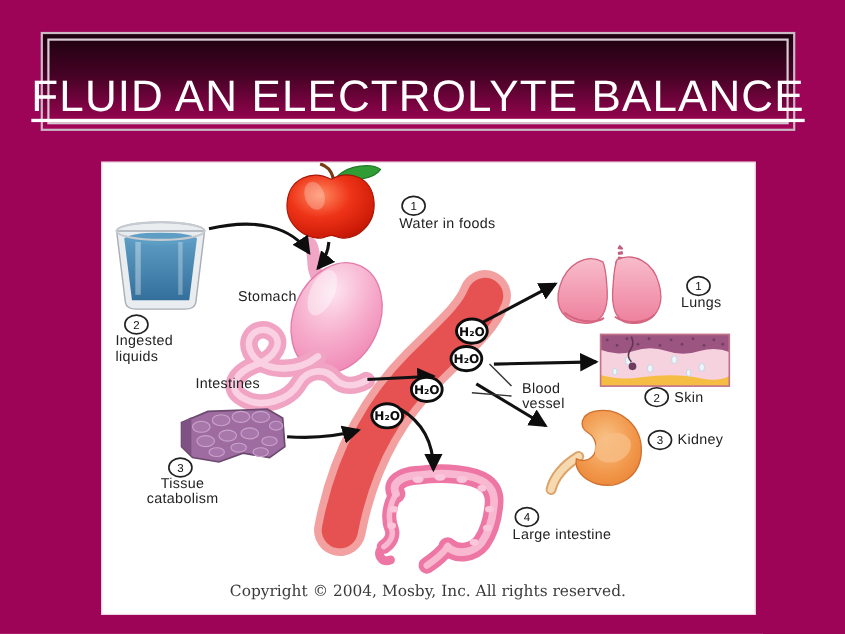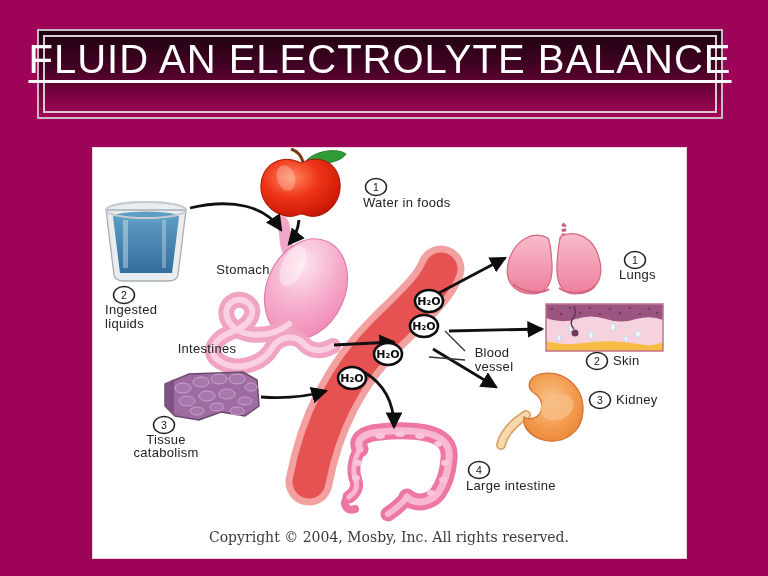--- a/index.html
+++ b/index.html
@@ -2,21 +2,21 @@
 <html><head>
 <meta charset="utf-8">
 <style>
   html,body{margin:0;padding:0;background:#9d0357;}
   .slide{position:relative;width:768px;height:576px;background:#9d0357;overflow:hidden;
          font-family:"Liberation Sans","DejaVu Sans",sans-serif;}
   .title-box{position:absolute;left:37px;top:29px;width:686px;height:90px;box-sizing:border-box;
              background:linear-gradient(180deg,#1c020f 0%,#470226 45%,#a50457 100%);
              border:2px solid #cbb9c6;padding:4px;}
   .title-box-inner{width:100%;height:100%;box-sizing:border-box;border:2px solid #d9cad4;
-             display:flex;align-items:flex-start;justify-content:center;}
+             display:flex;align-items:flex-end;justify-content:center;}
   .title-text{color:#ffffff;font-size:40px;letter-spacing:1px;white-space:nowrap;
              text-decoration:underline;text-decoration-thickness:3px;text-underline-offset:7px;}
   .figure{position:absolute;left:92px;top:147px;width:593px;height:410px;background:#ffffff;
           border:1px solid #ecd3de;box-sizing:content-box;}
   .lbl{font-family:"Liberation Sans","DejaVu Sans",sans-serif;font-size:13px;fill:#222;letter-spacing:.3px;}
   .num{font-family:"Liberation Sans","DejaVu Sans",sans-serif;font-size:10.5px;fill:#111;}
   .h2o{font-family:"DejaVu Sans",sans-serif;font-size:11px;font-weight:bold;fill:#0d0d0d;}
   .copyright{font-family:"DejaVu Serif","Liberation Serif",serif;font-size:14px;fill:#3a3a3a;}
   .arrow{stroke:#111;stroke-width:2.8;fill:none;}
   .leader{stroke:#333;stroke-width:1.3;fill:none;}

